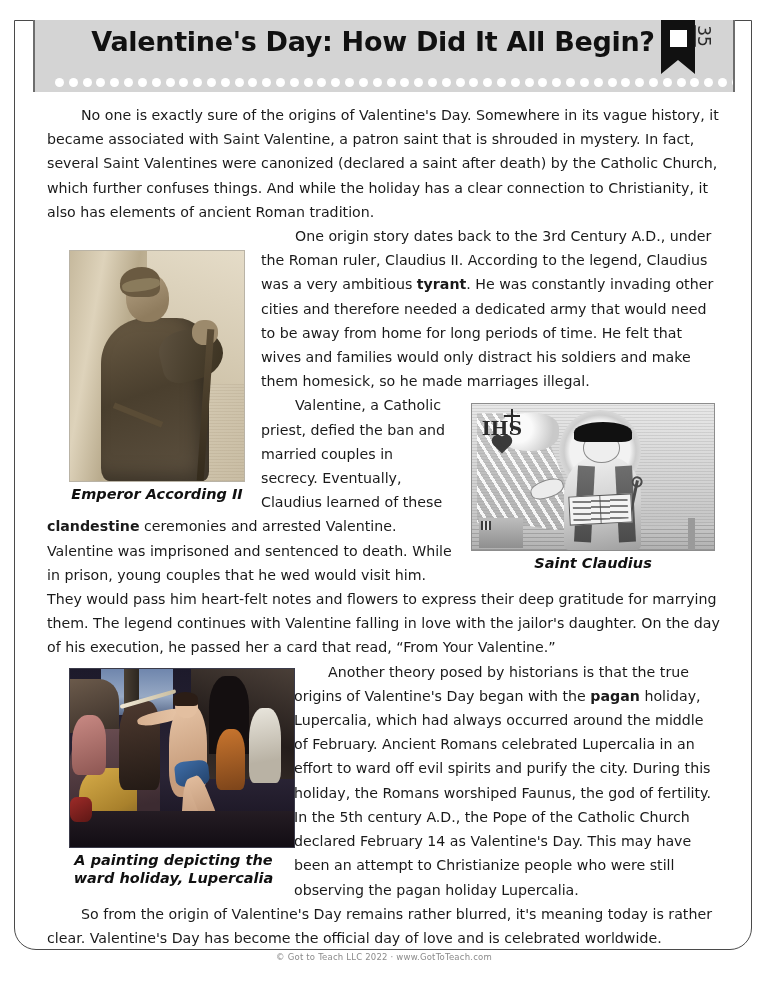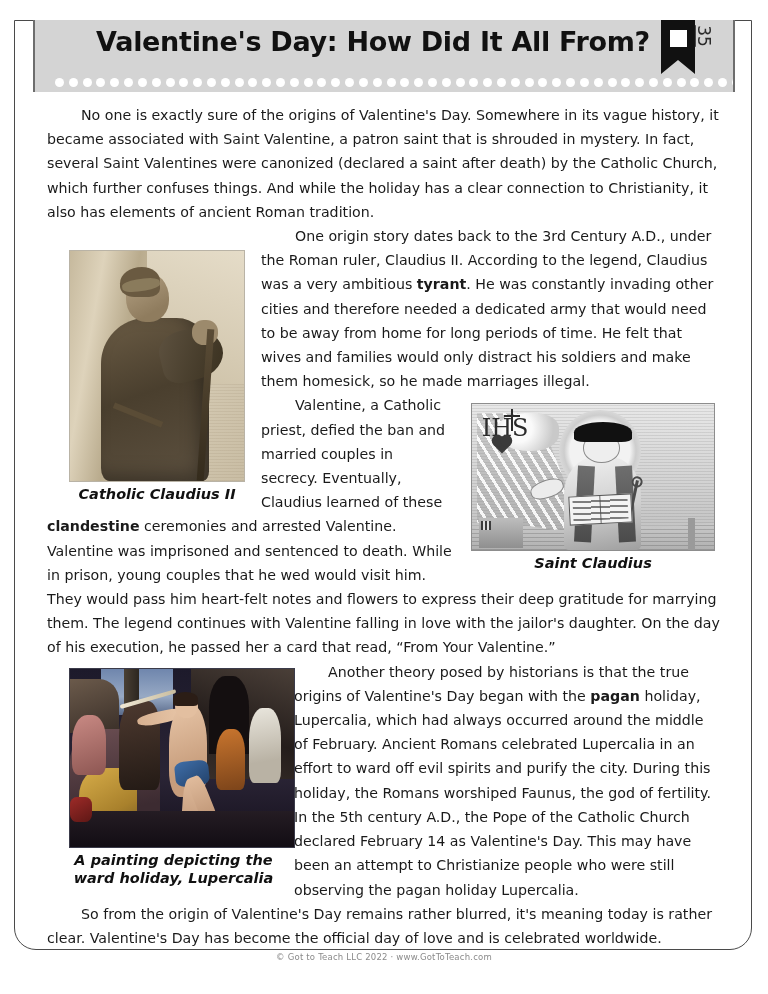--- a/index.html
+++ b/index.html
@@ -293,22 +293,22 @@
     position: absolute;
     left: 10%; top: 6%;
     width: 26%; height: 26%;
     background: radial-gradient(circle at 35% 40%, #fafafa 30%, #c9c9c9 75%);
     border-radius: 55% 45% 50% 60%;
   }
   .art-valentine .ihs {
     position: absolute;
     left: 4%; top: 8%;
     font-family: "DejaVu Serif", serif;
-    font-weight: normal;
-    font-size: 24px;
+    font-weight: bold;
+    font-size: 19px;
     color: #2b2b2b;
     letter-spacing: 0px;
   }
   .art-valentine .ihs-cross {
     position: absolute;
     left: 16%; top: 3%;
     width: 2px; height: 22px;
     background: #2b2b2b;
   }
   .art-valentine .ihs-cross:before {
@@ -600,21 +600,21 @@
   }
 </style>
 </head>
 <body>
 
 <div class="page">
 
   <div class="header-top-line"></div>
 
   <div class="header-band">
-    <div class="page-title">Valentine's Day: How Did It All From?</div>
+    <div class="page-title">Valentine's Day: How Did It All Begin?</div>
 
     <div class="bookmark">
       <span></span>
     </div>
 
     <div class="page-number">35</div>
 
     <div class="dot-row">
       <i></i>
         <i></i>
@@ -679,21 +679,21 @@
         <div class="sky"></div>
         <div class="torso"></div>
         <div class="arm"></div>
         <div class="hand"></div>
         <div class="staff"></div>
         <div class="sword"></div>
         <div class="head"></div>
         <div class="hair"></div>
         <div class="wreath"></div>
       </div>
-      <div class="fig-caption">Catholic Claudius II</div>
+      <div class="fig-caption">Emperor According II</div>
     </div>
 
     <p><span>One origin story dates back to the 3rd Century A.D., under the Roman ruler, Claudius II.  According to the legend, Claudius was a very ambitious </span><b>tyrant</b><span>.  He was constantly invading other cities and therefore needed a dedicated army that would need to be away from home for long periods of time.  He felt that wives and families would only distract his soldiers and make them homesick, so he made marriages illegal.</span></p>
 
     <div class="fig fig-valentine">
       <div class="art art-valentine">
         <div class="rays"></div>
         <div class="halo"></div>
         <div class="cloud"></div>
         <div class="ihs-cross"></div>

